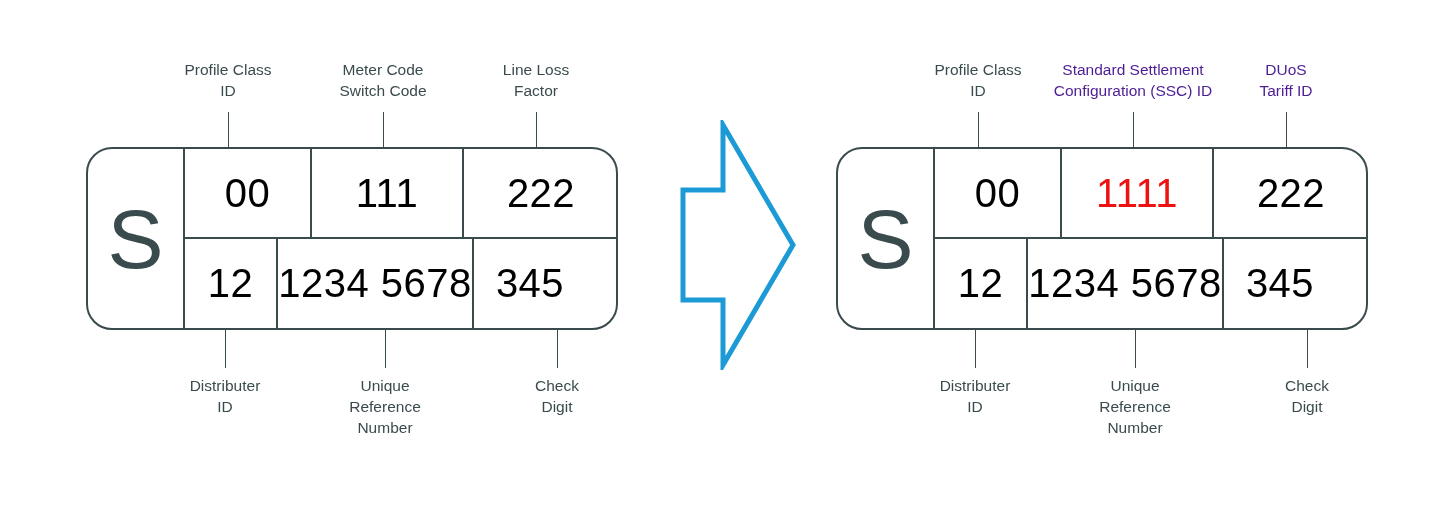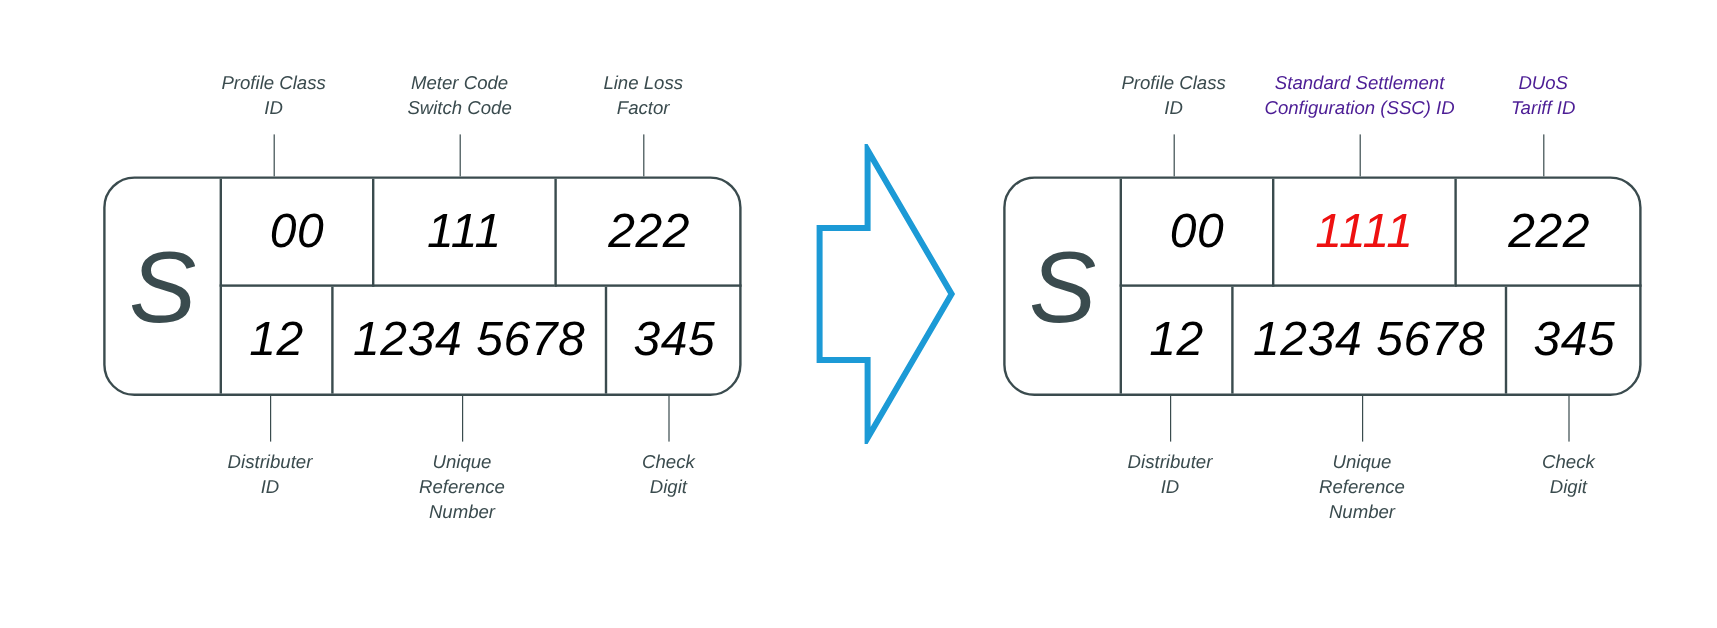--- a/index.html
+++ b/index.html
@@ -8,21 +8,21 @@
     width:1431px;height:523px;
     background:#ffffff;
     font-family:"Liberation Sans", sans-serif;
     position:relative;
     overflow:hidden;
     color:#3a4b4e;
   }
   .stage{position:absolute;left:0;top:0;width:1431px;height:523px;}
 
   
-  .diagram{position:absolute;top:0;height:470px;font-style:italic;}
+  .diagram{position:absolute;top:0;height:470px;}
   .diagram.left{left:0;width:700px;}
   .diagram.right{left:750px;width:700px;}
 
   
   .mpan-box{
     position:absolute;
     left:86px;top:147px;
     width:532px;height:183px;
     border:2.2px solid #3a4b4e;
     border-radius:26px;
@@ -66,21 +66,21 @@
   .row.top .cell:last-child{border-right:none;}
   .cell.red{color:#ee1111;}
 
   
   .t1{width:127px;}
   .t2{width:152px;}
   .t3{width:156px;border-right:none;}
 
   
   .b1{width:93px;}
-  .b2{width:228px;}
+  .b2{width:196px;}
   .b3{width:114px;border-right:none;}
 
   
   .tick{
     position:absolute;
     width:0;
     border-left:1.8px solid #3a4b4e;
   }
 
   

